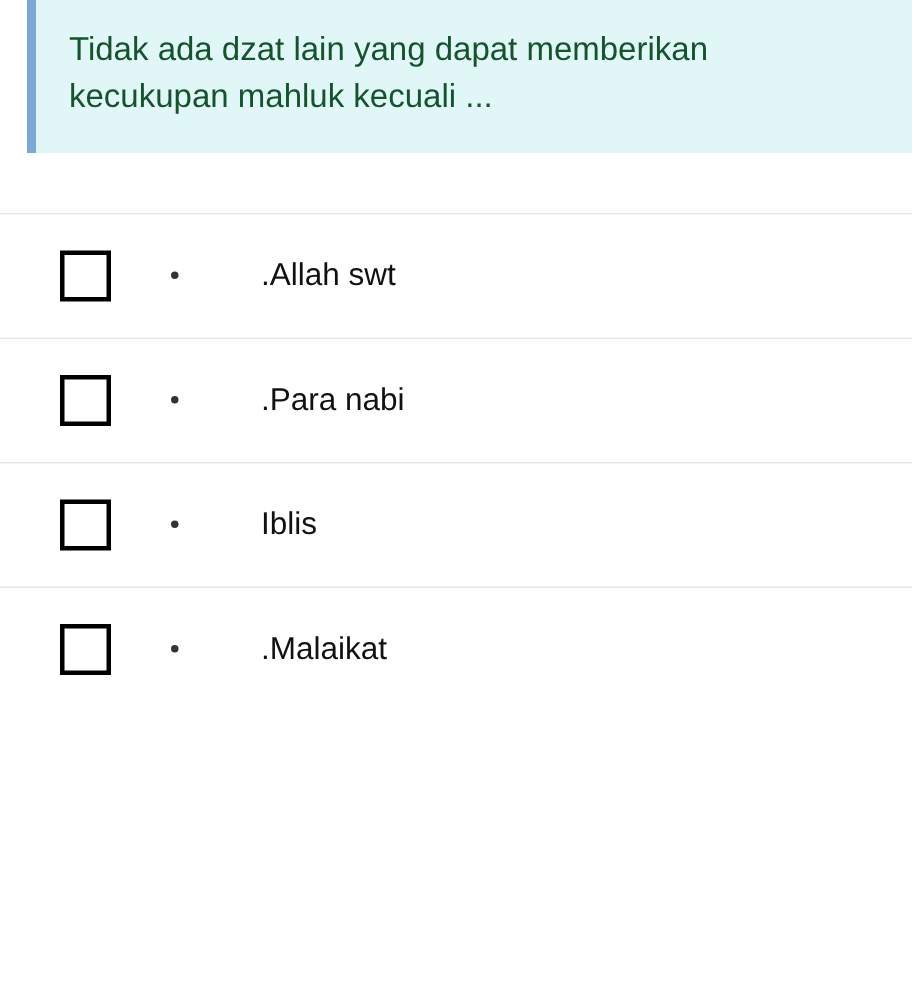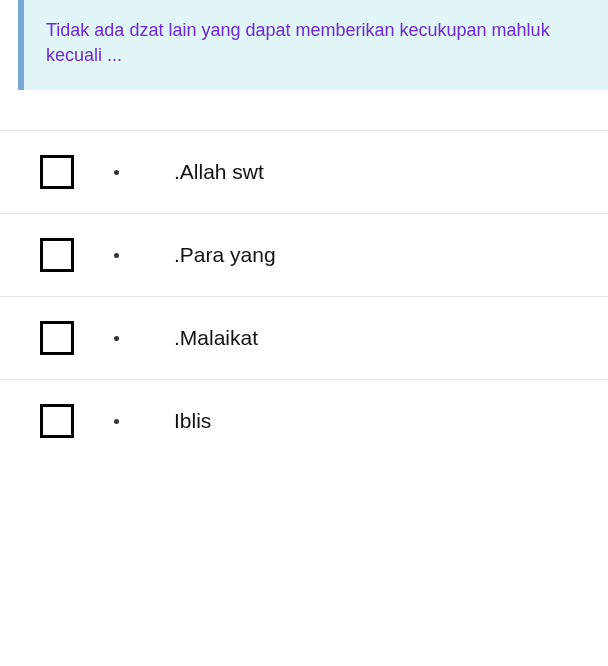--- a/index.html
+++ b/index.html
@@ -16,22 +16,22 @@
     }
     .question-box {
       background: #e1f7f7;
       border-left: 6px solid #7ba9d6;
       padding: 18px 24px 22px 22px;
       margin-left: 18px;
       margin-right: 0;
       margin-bottom: 40px;
     }
     .question-text {
-      font-size: 18px;
-      color: #6d28d9;
+      font-size: 22px;
+      color: #14532d;
       line-height: 1.4;
     }
     .options {
       padding: 0;
     }
     .option-row {
       display: flex;
       align-items: center;
       padding: 24px 0 24px 40px;
       border-top: 1px solid #e5e5e5;
@@ -72,29 +72,29 @@
 
   <div class="option-row">
     <div class="checkbox"></div>
     <div class="dot"></div>
     <div class="option-label">.Allah swt</div>
   </div>
 
   <div class="option-row">
     <div class="checkbox"></div>
     <div class="dot"></div>
-    <div class="option-label">.Para yang</div>
+    <div class="option-label">.Para nabi</div>
   </div>
 
+
+  <div class="option-row">
+    <div class="checkbox"></div>
+    <div class="dot"></div>
+    <div class="option-label">Iblis</div>
+  </div>
 
   <div class="option-row">
     <div class="checkbox"></div>
     <div class="dot"></div>
     <div class="option-label">.Malaikat</div>
   </div>
 
-  <div class="option-row">
-    <div class="checkbox"></div>
-    <div class="dot"></div>
-    <div class="option-label">Iblis</div>
-  </div>
-
 </div>
 
 </body></html>

